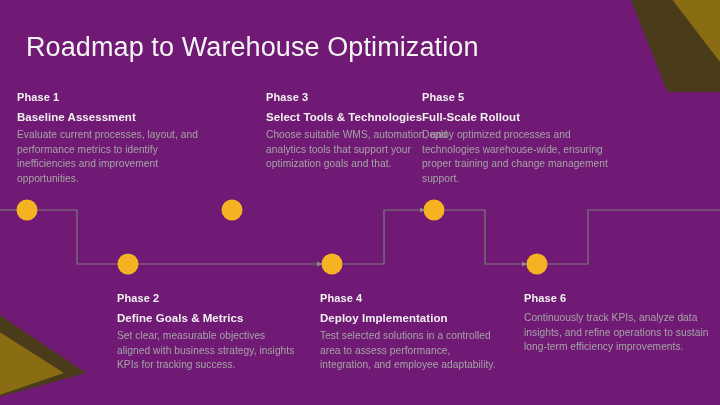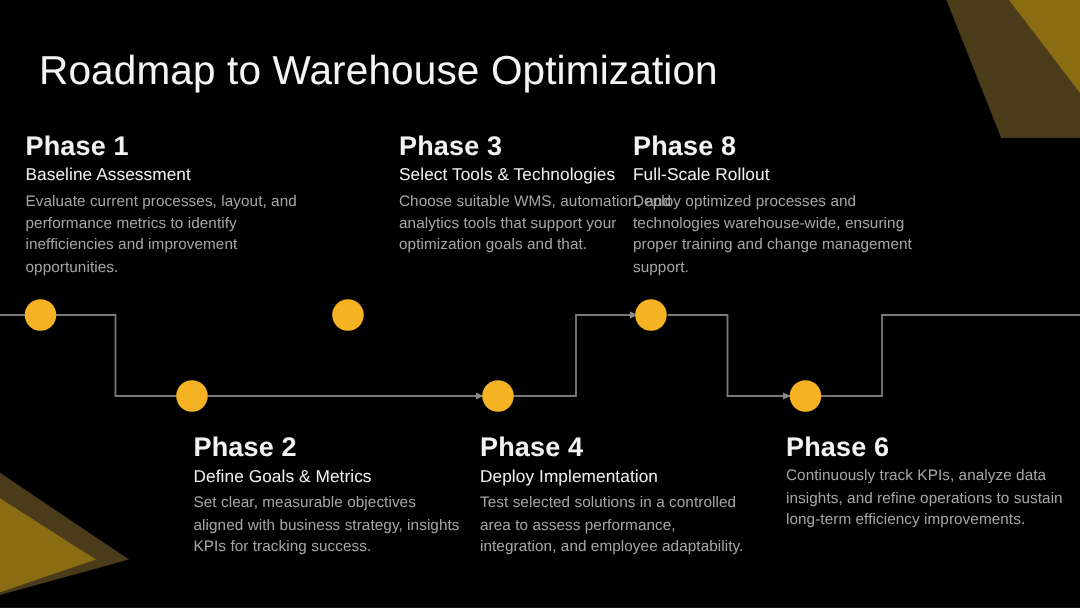--- a/index.html
+++ b/index.html
@@ -4,21 +4,21 @@
 <style>
   html, body {
     margin: 0;
     padding: 0;
     background: #222222;
   }
   #slide {
     position: relative;
     width: 720px;
     height: 405px;
-    background: #000000;
+    background: #701a75;
     overflow: hidden;
     font-family: "Liberation Sans", sans-serif;
     -webkit-font-smoothing: antialiased;
   }
 
   
   .deco {
     position: absolute;
     pointer-events: none;
   }
@@ -37,51 +37,51 @@
     letter-spacing: 0.1px;
     white-space: nowrap;
   }
 
   
   .phase {
     position: absolute;
     width: 182px;
   }
   .phase-num {
-    font-size: 18px;
+    font-size: 11px;
     line-height: 16px;
     font-weight: 700;
     color: #f2f2f2;
     margin: 0 0 5px 0;
     letter-spacing: 0.1px;
   }
   .phase-head {
     font-size: 11.5px;
     line-height: 15px;
-    font-weight: 400;
+    font-weight: 700;
     color: #f0f0f0;
     margin: 0 0 3px 0;
     letter-spacing: 0.05px;
   }
   .phase-body {
     font-size: 10.2px;
     line-height: 14.6px;
     font-weight: 400;
     color: #a5a5a5;
     margin: 0;
     letter-spacing: 0.05px;
   }
 
   
   #phase-1 { left: 17px;  top: 89px; }
   #phase-3 { left: 221px; top: 89px; margin-left: 45px; }
   #phase-5 { left: 422px; top: 89px; width: 186px; }
 
   
-  #phase-2 { left: 129px; top: 290px; }
+  #phase-2 { left: 117px; top: 290px; }
   #phase-4 { left: 320px; top: 290px; }
   #phase-6 { left: 524px; top: 290px; width: 186px; }
 
   
   #timeline {
     position: absolute;
     left: 0;
     top: 185px;
     width: 720px;
     height: 105px;
@@ -139,21 +139,21 @@
     <p class="phase-body">Evaluate current processes, layout, and performance metrics to identify inefficiencies and improvement opportunities.</p>
   </div>
 
   <div class="phase" id="phase-3">
     <p class="phase-num">Phase 3</p>
     <p class="phase-head">Select Tools &amp; Technologies</p>
     <p class="phase-body">Choose suitable WMS, automation, and analytics tools that support your optimization goals and that.</p>
   </div>
 
   <div class="phase" id="phase-5">
-    <p class="phase-num">Phase 8</p>
+    <p class="phase-num">Phase 5</p>
     <p class="phase-head">Full-Scale Rollout</p>
     <p class="phase-body">Deploy optimized processes and technologies warehouse-wide, ensuring proper training and change management support.</p>
   </div>
 
   <div class="phase" id="phase-2">
     <p class="phase-num">Phase 2</p>
     <p class="phase-head">Define Goals &amp; Metrics</p>
     <p class="phase-body">Set clear, measurable objectives aligned with business strategy, insights KPIs for tracking success.</p>
   </div>
 

